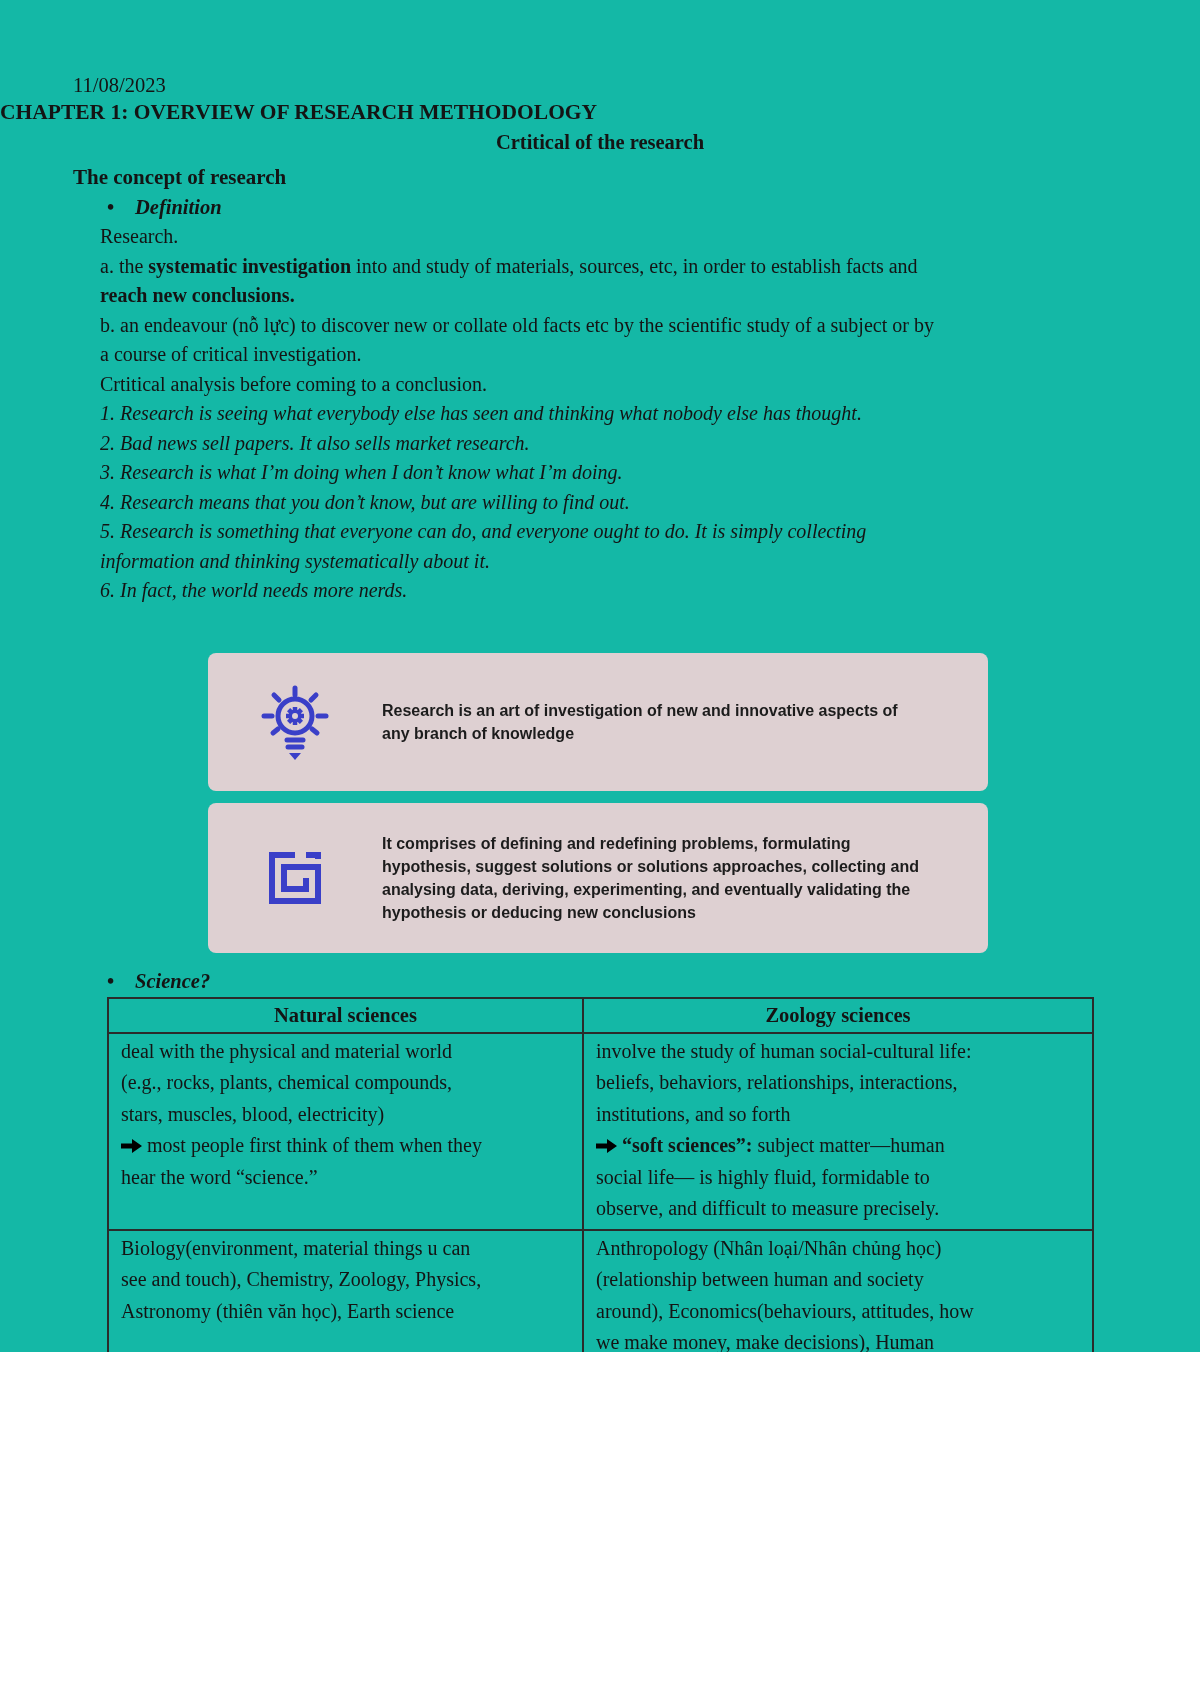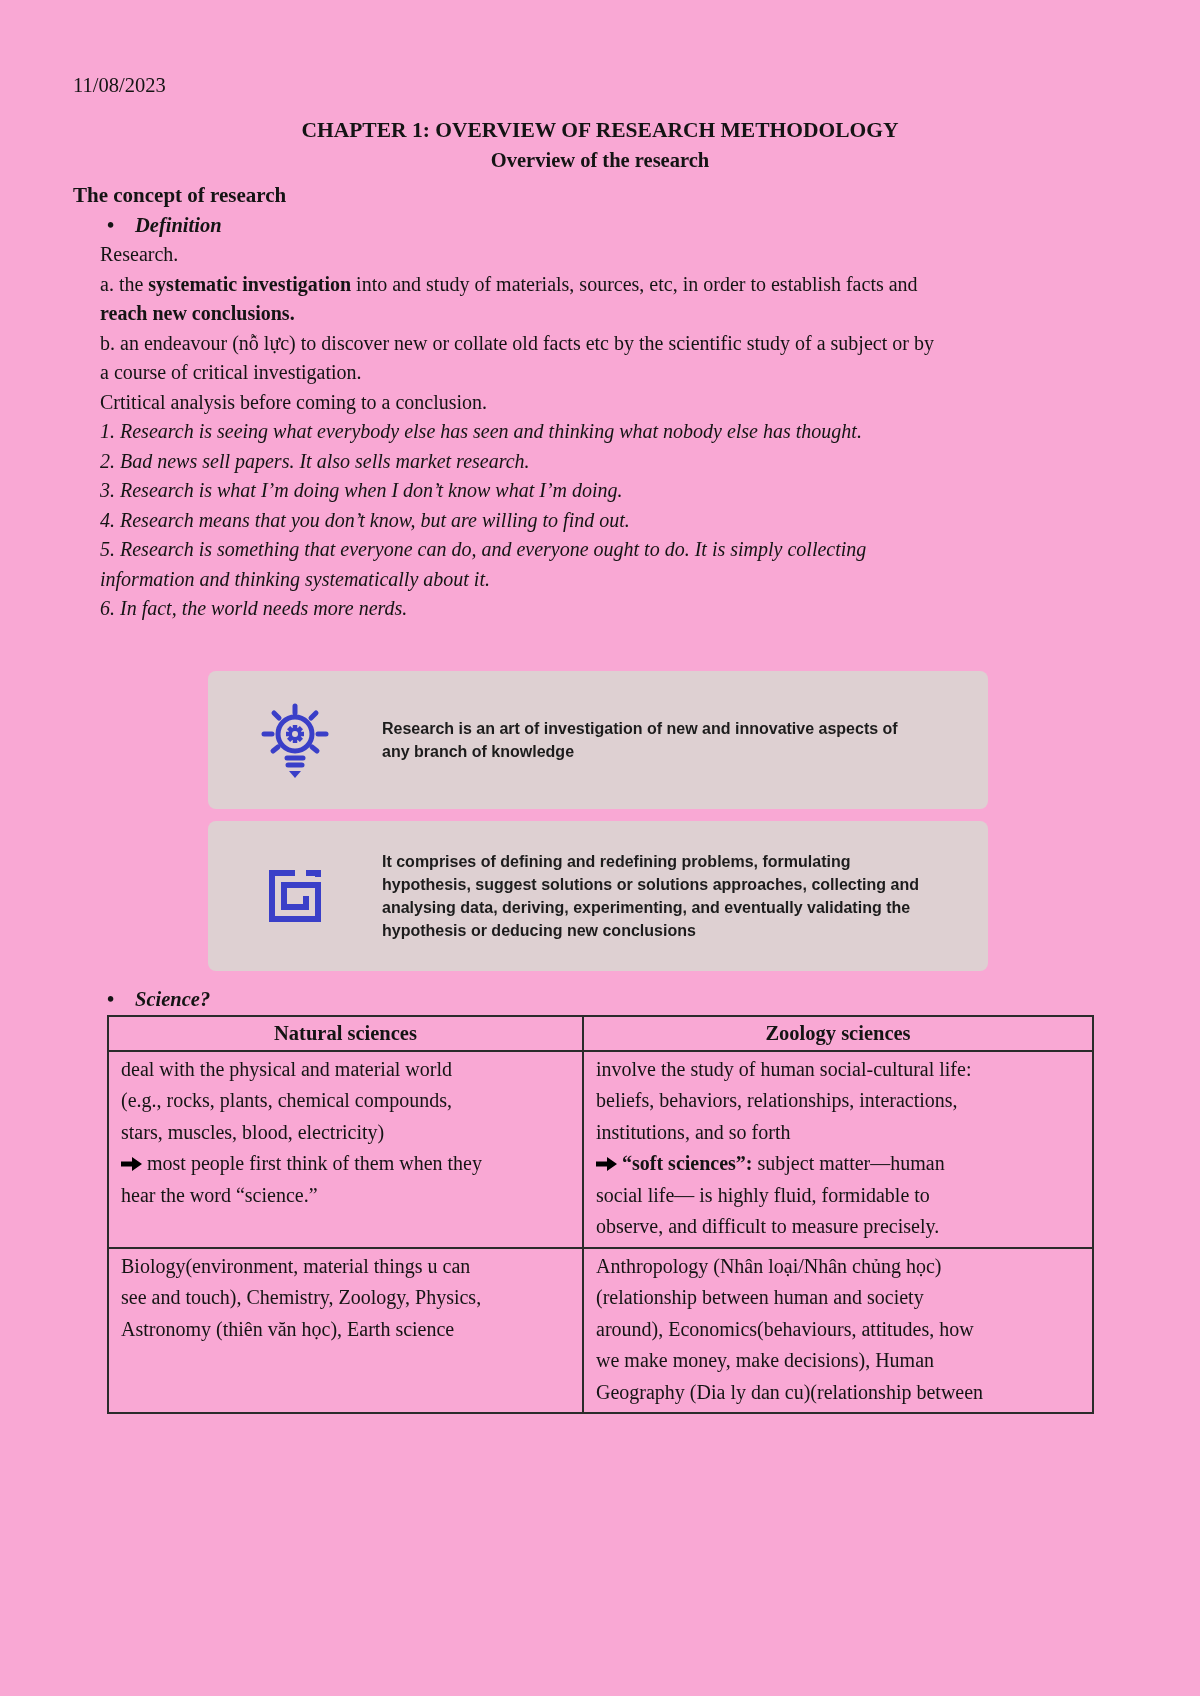--- a/index.html
+++ b/index.html
@@ -3,29 +3,29 @@
 <meta charset="utf-8">
 <style>
   :root{
     --callout-bg:#ded0d2;
     --icon-blue:#3a3fc8;
     --ink:#141414;
   }
   html,body{margin:0;padding:0;background:#ffffff;}
   .page{
     position:relative;
-    width:1200px;height:1696px;
-    background:#f9a8d4;
+    width:1200px;height:1352px;
+    background:#14b8a6;
     overflow:hidden;
     color:var(--ink);
     font-family:"Liberation Serif","DejaVu Serif",serif;
     font-size:20px;
   }
   .date{padding-top:73px;margin-left:73px;font-size:20.5px;line-height:24px;}
-  .title{margin-top:20px;text-align:center;font-weight:bold;font-size:21.5px;line-height:26px;}
+  .title{margin-top:2px;font-weight:bold;font-size:21.5px;line-height:26px;}
   .subtitle{margin-top:5px;text-align:center;font-weight:bold;font-size:20.5px;line-height:25px;}
   .section-heading{margin:9px 0 3px 73px;font-weight:bold;font-size:21px;line-height:26px;}
   .bullet-line{margin:4px 0 0 107px;font-size:20.5px;line-height:27px;}
   .bullet-glyph{display:inline-block;width:28px;font-weight:bold;}
   .bullet-label{font-weight:bold;font-style:italic;}
   .body-text{margin:0 60px 0 100px;width:1020px;line-height:29.5px;white-space:pre-line;}
   p.body-text{margin-top:0;margin-bottom:0;}
   p.first-para{margin-top:1px;}
   p.quote{font-style:italic;}
   .callout{
@@ -70,21 +70,21 @@
 </style>
 </head>
 <body>
 
 <div class="page">
 
   <div class="date">11/08/2023</div>
 
   <div class="title">CHAPTER 1: OVERVIEW OF RESEARCH METHODOLOGY</div>
 
-  <div class="subtitle">Overview of the research</div>
+  <div class="subtitle">Crtitical of the research</div>
 
   <div class="section-heading">The concept of research</div>
 
   <div class="bullet-line">
     <span class="bullet-glyph">•</span><span class="bullet-label">Definition</span>
   </div>
 
   <p class="body-text first-para">Research.</p>
   <p class="body-text">a. the <b>systematic investigation</b> into and study of materials, sources, etc, in order to establish facts and
 <b>reach new conclusions.</b></p>

